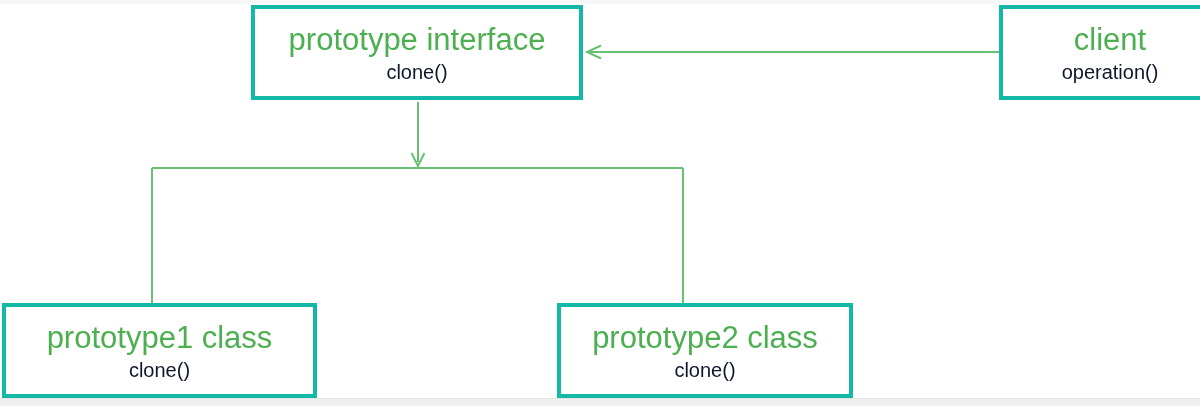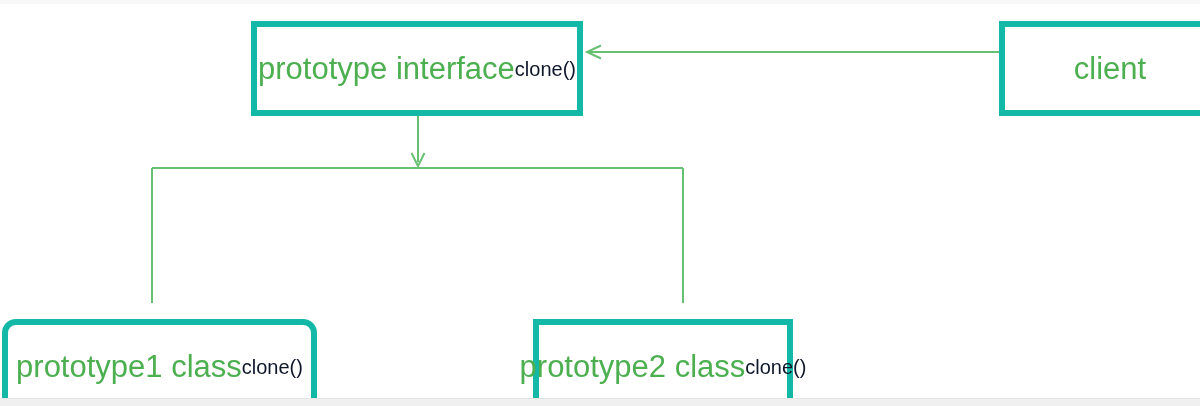--- a/index.html
+++ b/index.html
@@ -29,47 +29,46 @@
     border-top: 1px solid #e4e4e4;
   }
   .connectors {
     position: absolute;
     left: 0; top: 0;
     width: 1200px; height: 406px;
   }
   .node {
     position: absolute;
     box-sizing: border-box;
-    border: 6px solid #14b8a6;
+    border: 4px solid #14b8a6;
     background: #ffffff;
     display: flex;
-    flex-direction: row;
+    flex-direction: column;
     align-items: center;
     justify-content: center;
     text-align: center;
-    margin-top: 16px;
   }
   .node-title {
     color: #4caf50;
     font-size: 31px;
     line-height: 38px;
     font-weight: 400;
     white-space: nowrap;
   }
   .node-method {
     color: #0f172a;
     font-size: 20px;
     line-height: 26px;
     font-weight: 400;
     white-space: nowrap;
   }
   #node-prototype-interface { left: 251px; top: 5px;   width: 332px; height: 95px; }
   #node-client              { left: 999px; top: 5px;   width: 222px; height: 95px; }
-  #node-prototype1-class    { left: 2px;   top: 303px; width: 315px; height: 95px; border-radius: 14px; }
-  #node-prototype2-class    { left: 533px; top: 303px; width: 260px; height: 95px; }
+  #node-prototype1-class    { left: 2px;   top: 303px; width: 315px; height: 95px; }
+  #node-prototype2-class    { left: 557px; top: 303px; width: 296px; height: 95px; }
 </style>
 </head>
 <body>
 
 <div class="canvas">
 
   <div class="top-strip"></div>
 
   <svg class="connectors" viewBox="0 0 1200 406" xmlns="http://www.w3.org/2000/svg">
 
@@ -87,20 +86,21 @@
     </g>
   </svg>
 
   <div class="node" id="node-prototype-interface">
     <div class="node-title">prototype interface</div>
     <div class="node-method">clone()</div>
   </div>
 
   <div class="node" id="node-client">
     <div class="node-title">client</div>
+    <div class="node-method">operation()</div>
   </div>
 
   <div class="node" id="node-prototype1-class">
     <div class="node-title">prototype1 class</div>
     <div class="node-method">clone()</div>
   </div>
 
   <div class="node" id="node-prototype2-class">
     <div class="node-title">prototype2 class</div>
     <div class="node-method">clone()</div>

